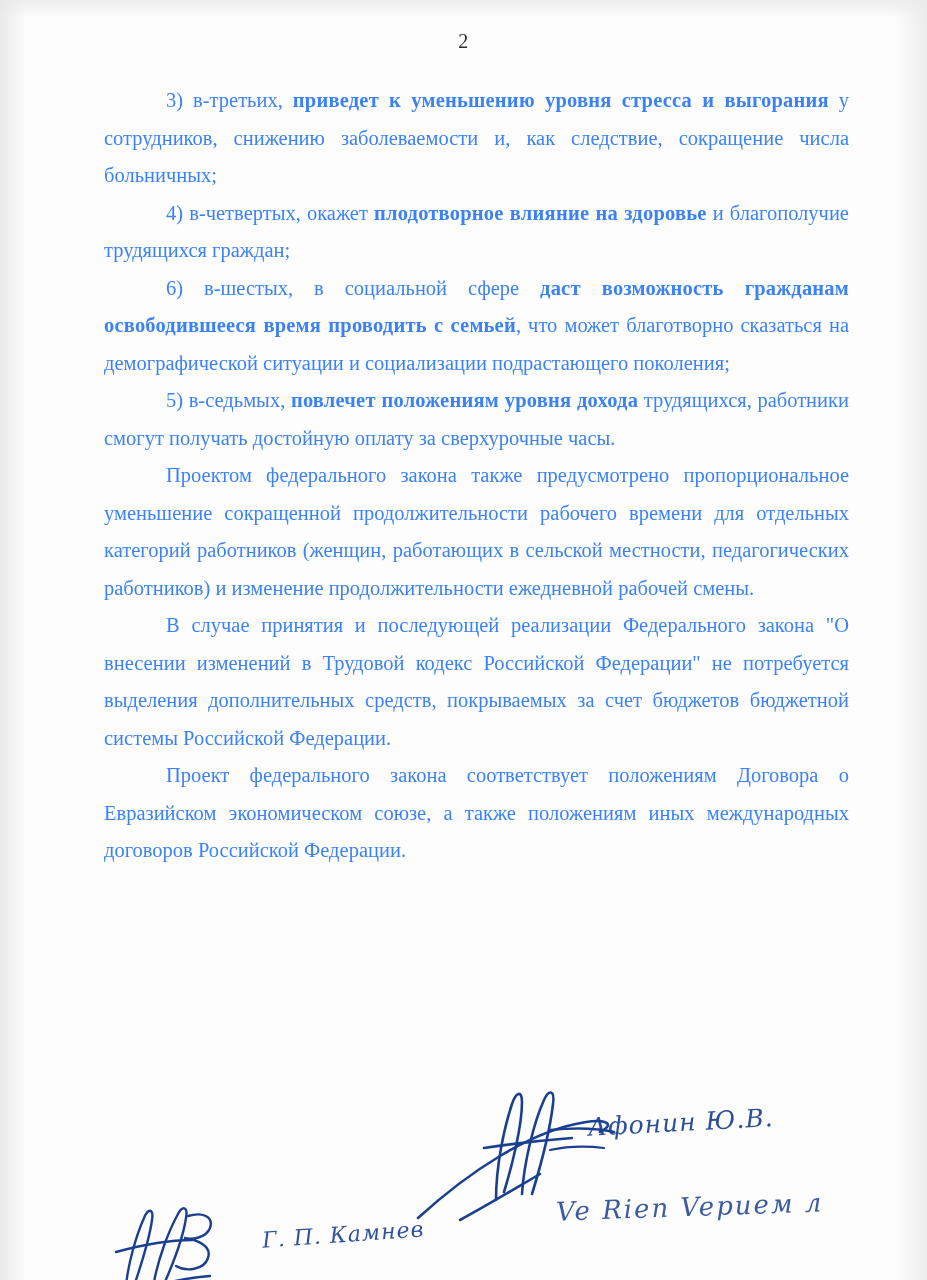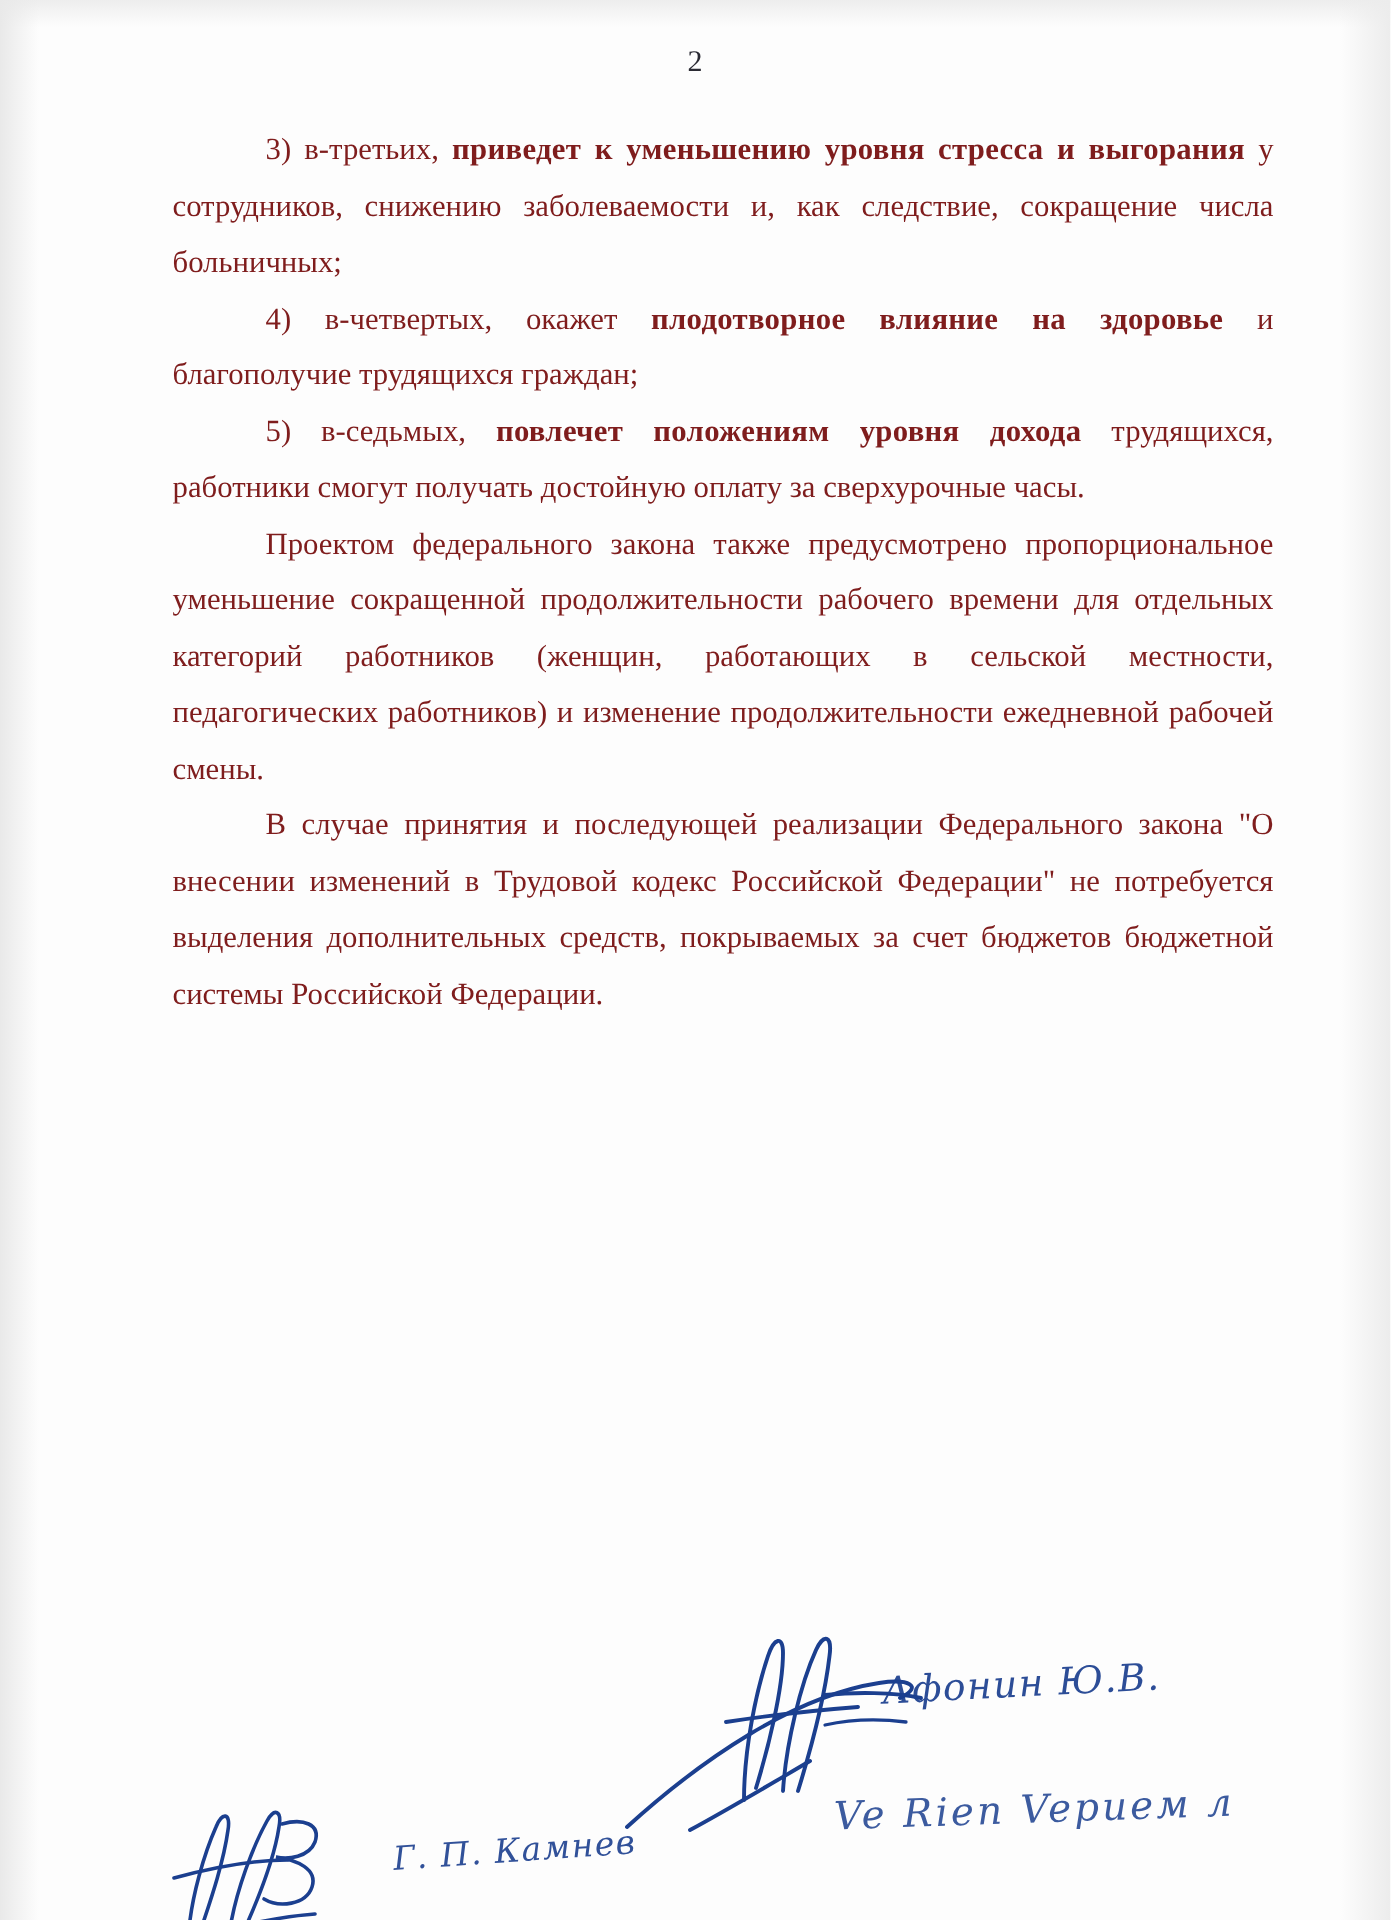--- a/index.html
+++ b/index.html
@@ -54,27 +54,27 @@
   }
 
   .content {
     position: absolute;
     left: 104px;
     right: 78px;
     top: 82px;
   }
 
   p.para {
-    margin: 0 0 0.0px 11px;
+    margin: 0 0 0.0px 0;
     font-size: 20.5px;
     line-height: 37.5px;
     text-align: justify;
     text-justify: inter-word;
     text-indent: 62px;
-    color: #7f1d1d;
+    color: #3b82f6;
     hyphens: none;
   }
   p.para + p.para {
     margin-top: 0;
   }
   b {
     font-weight: bold;
   }
   .spaced {
     font-weight: bold;
@@ -141,23 +141,25 @@
 
   <div class="scan-shade-top"></div>
   <div class="scan-shade-left"></div>
   <div class="scan-shade-right"></div>
 
   <div class="page-number">2</div>
 
   <div class="content">
     <p class="para"><span>3) в-третьих, </span><b class="spaced">приведет к уменьшению уровня стресса и выгорания</b><span> у сотрудников, снижению заболеваемости и, как следствие, сокращение числа больничных;</span></p>
     <p class="para"><span>4) в-четвертых, окажет </span><b class="spaced">плодотворное влияние на здоровье</b><span> и благополучие трудящихся граждан;</span></p>
+    <p class="para"><span>6) в-шестых, в социальной сфере </span><b class="spaced">даст возможность гражданам освободившееся время проводить с семьей</b><span>, что может благотворно сказаться на демографической ситуации и социализации подрастающего поколения;</span></p>
     <p class="para"><span>5) в-седьмых, </span><b class="spaced">повлечет положениям уровня дохода</b><span> трудящихся, работники смогут получать достойную оплату за сверхурочные часы.</span></p>
     <p class="para"><span>Проектом федерального закона также предусмотрено пропорциональное уменьшение сокращенной продолжительности рабочего времени для отдельных категорий работников (женщин, работающих в сельской местности, педагогических работников) и изменение продолжительности ежедневной рабочей смены.</span></p>
     <p class="para"><span>В случае принятия и последующей реализации Федерального закона "О внесении изменений в Трудовой кодекс Российской Федерации" не потребуется выделения дополнительных средств, покрываемых за счет бюджетов бюджетной системы Российской Федерации.</span></p>
+    <p class="para"><span>Проект федерального закона соответствует положениям Договора о Евразийском экономическом союзе, а также положениям иных международных договоров Российской Федерации.</span></p>
   </div>
 
   <div class="signatures">
 
     <div class="sig" style="left:400px; top:20px;">
       <svg width="260" height="160" viewBox="0 0 260 160">
         <g fill="none" stroke="#1b3f8f" stroke-width="2.6" stroke-linecap="round">
           <path d="M96 130 C 96 96, 104 58, 112 34 C 116 22, 122 20, 122 32 C 122 56, 112 96, 104 122"></path>
           <path d="M122 124 C 124 92, 134 52, 144 30 C 149 19, 155 20, 153 34 C 150 60, 140 98, 132 124"></path>
           <path d="M84 78 C 110 74, 146 70, 172 68"></path>

